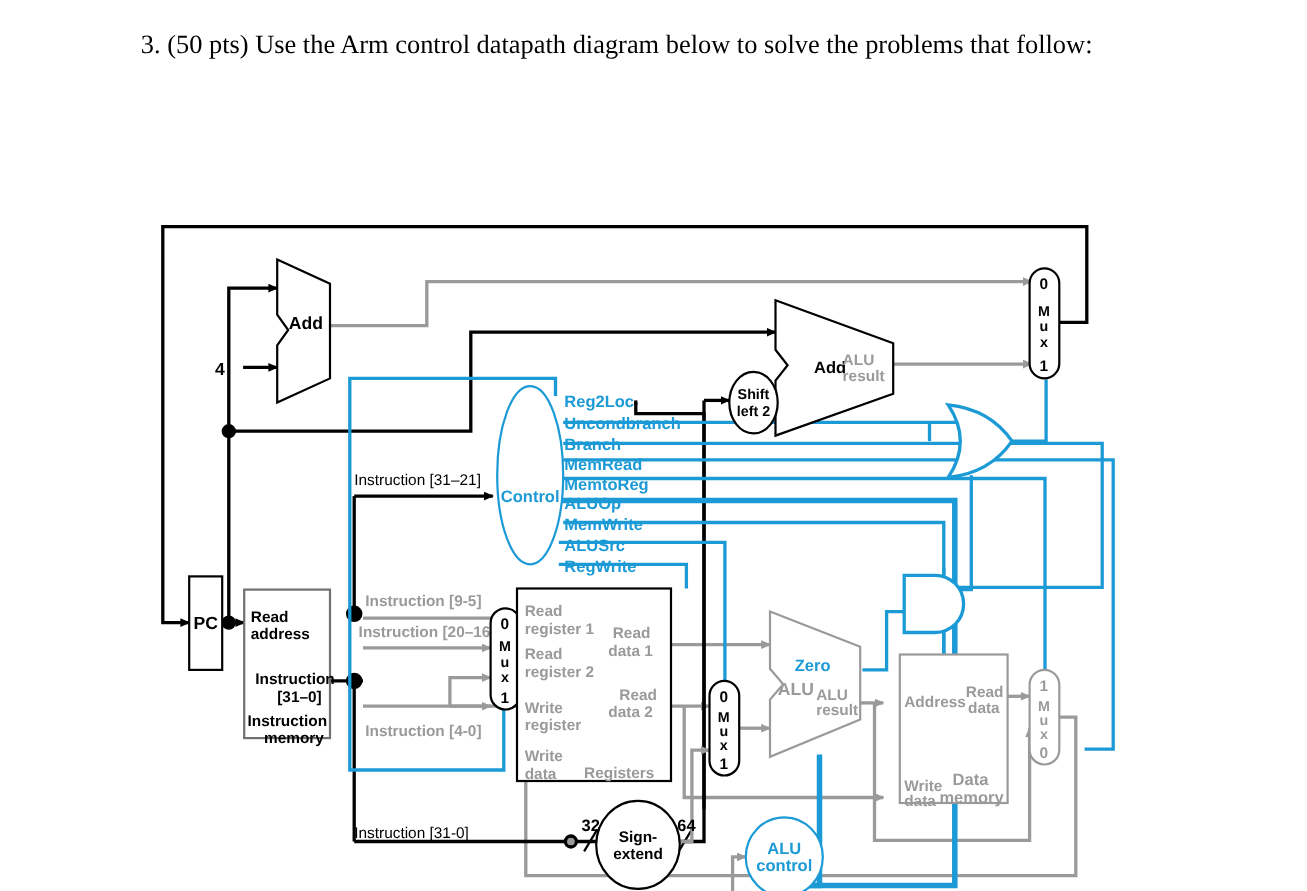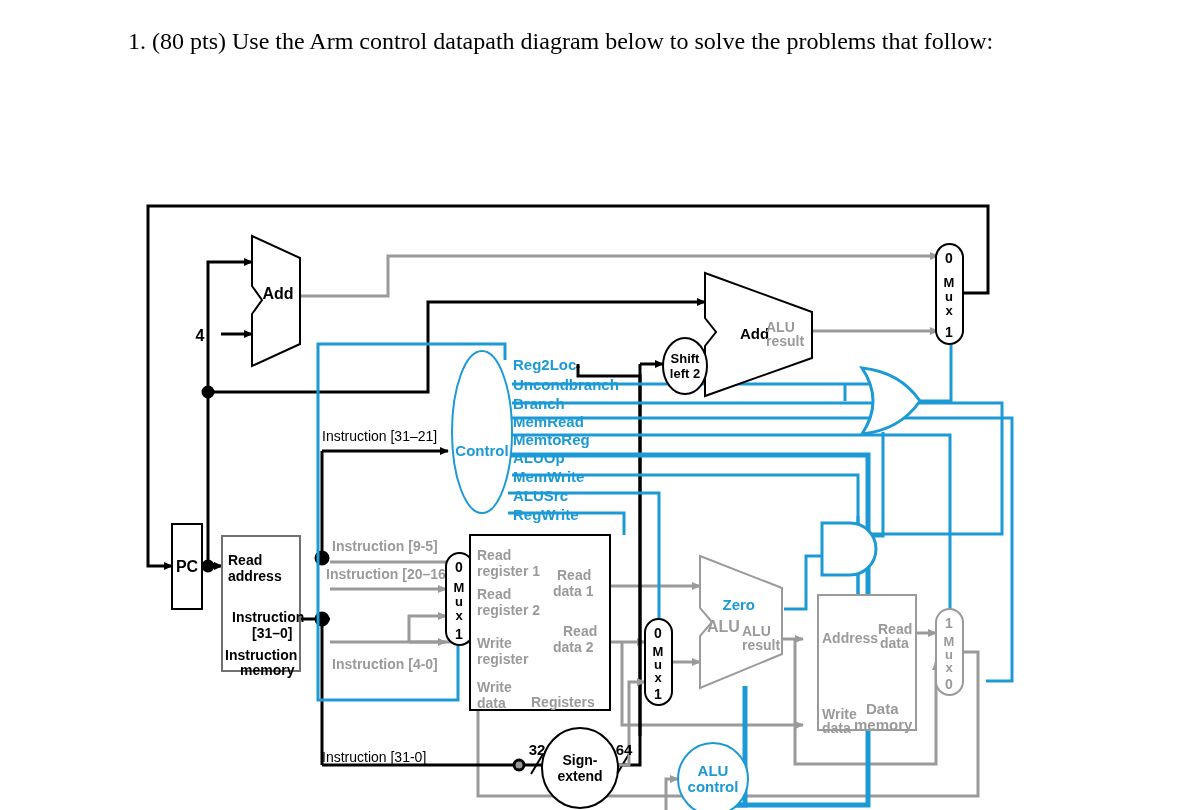--- a/index.html
+++ b/index.html
@@ -43,21 +43,21 @@
   .lbl-black { fill: #000000; font-weight: bold; }
   .lbl-gray  { fill: #9a9a9a; font-weight: bold; }
   .lbl-blue  { fill: #1c9ad6; font-weight: bold; }
   .lbl-thin-black { fill: #000000; font-weight: normal; }
 </style>
 </head>
 <body>
 
 <div id="page">
 
-  <div id="question-text">1. (80 pts) Use the Arm control datapath diagram below to solve the problems that follow:</div>
+  <div id="question-text">3. (50 pts) Use the Arm control datapath diagram below to solve the problems that follow:</div>
 
   <div id="datapath-figure">
     <svg width="1188" height="714" viewBox="0 0 1188 714">
 
       <defs>
         <marker id="ahGray" markerWidth="9" markerHeight="8" refX="8" refY="4" orient="auto" markerUnits="userSpaceOnUse">
           <path d="M0,0 L9,4 L0,8 z" fill="#9a9a9a"></path>
         </marker>
         <marker id="ahBlack" markerWidth="9" markerHeight="8" refX="8" refY="4" orient="auto" markerUnits="userSpaceOnUse">
           <path d="M0,0 L9,4 L0,8 z" fill="#000000"></path>

